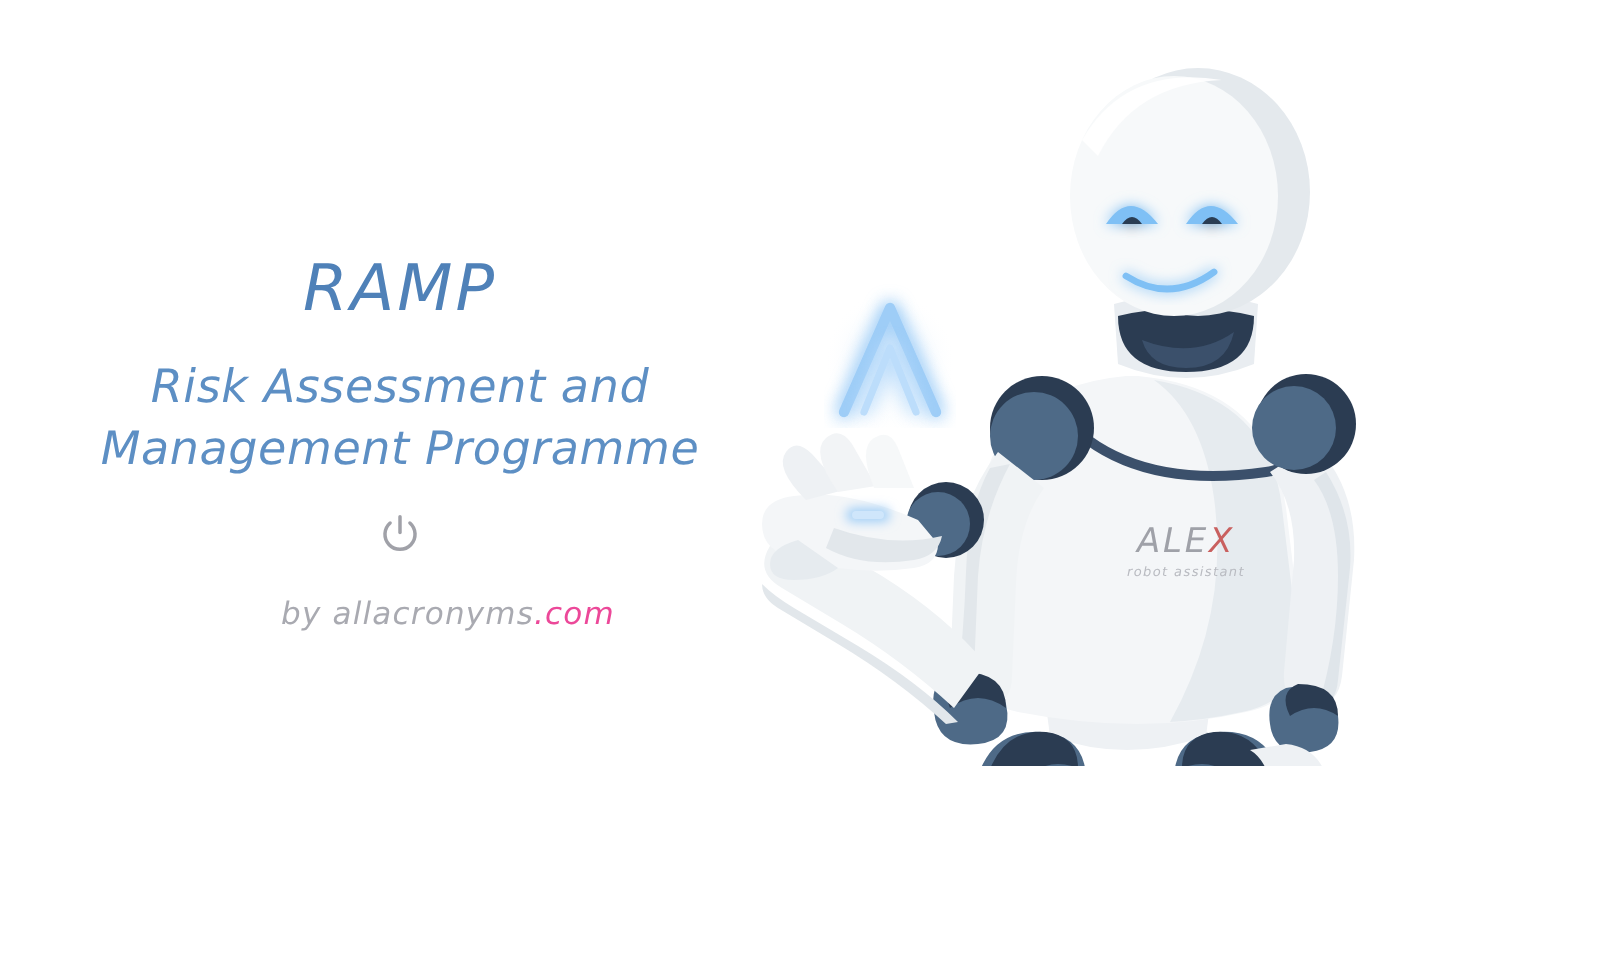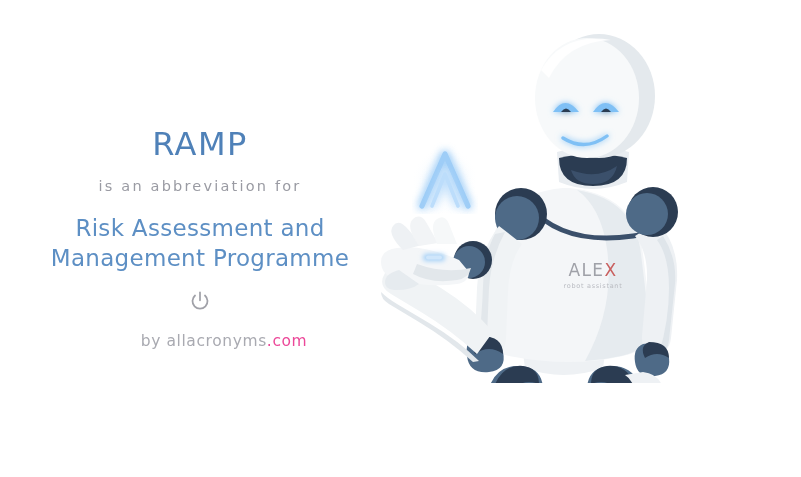--- a/index.html
+++ b/index.html
@@ -7,20 +7,21 @@
     padding: 0;
     background: #ffffff;
   }
   #stage {
     position: relative;
     width: 801px;
     height: 383px;
     background: #ffffff;
     overflow: hidden;
     font-family: "DejaVu Sans", sans-serif;
+    font-style: italic;
   }
 
   
   #text-block {
     position: absolute;
     left: 0;
     top: 0;
     width: 400px;
     height: 477px;
     display: flex;
@@ -96,21 +97,20 @@
 </style>
 </head>
 <body>
 
 <div id="stage">
 
   <div id="text-block">
 
     <div id="acronym">RAMP</div>
 
-    <div id="abbrev-line">is  an  abbreviation  for</div>
 
     <div id="expansion">
       <span class="expansion-line">Risk Assessment and</span>
       <span class="expansion-line">Management Programme</span>
     </div>
 
     <svg id="power-icon" viewBox="0 0 24 24">
       <path d="M6.6 6.0 A8.2 8.2 0 1 0 17.4 6.0" fill="none" stroke="#a0a1a8" stroke-width="1.9" stroke-linecap="round"></path>
       <line x1="12" y1="2.6" x2="12" y2="11.2" stroke="#a0a1a8" stroke-width="1.9" stroke-linecap="round"></line>
     </svg>

